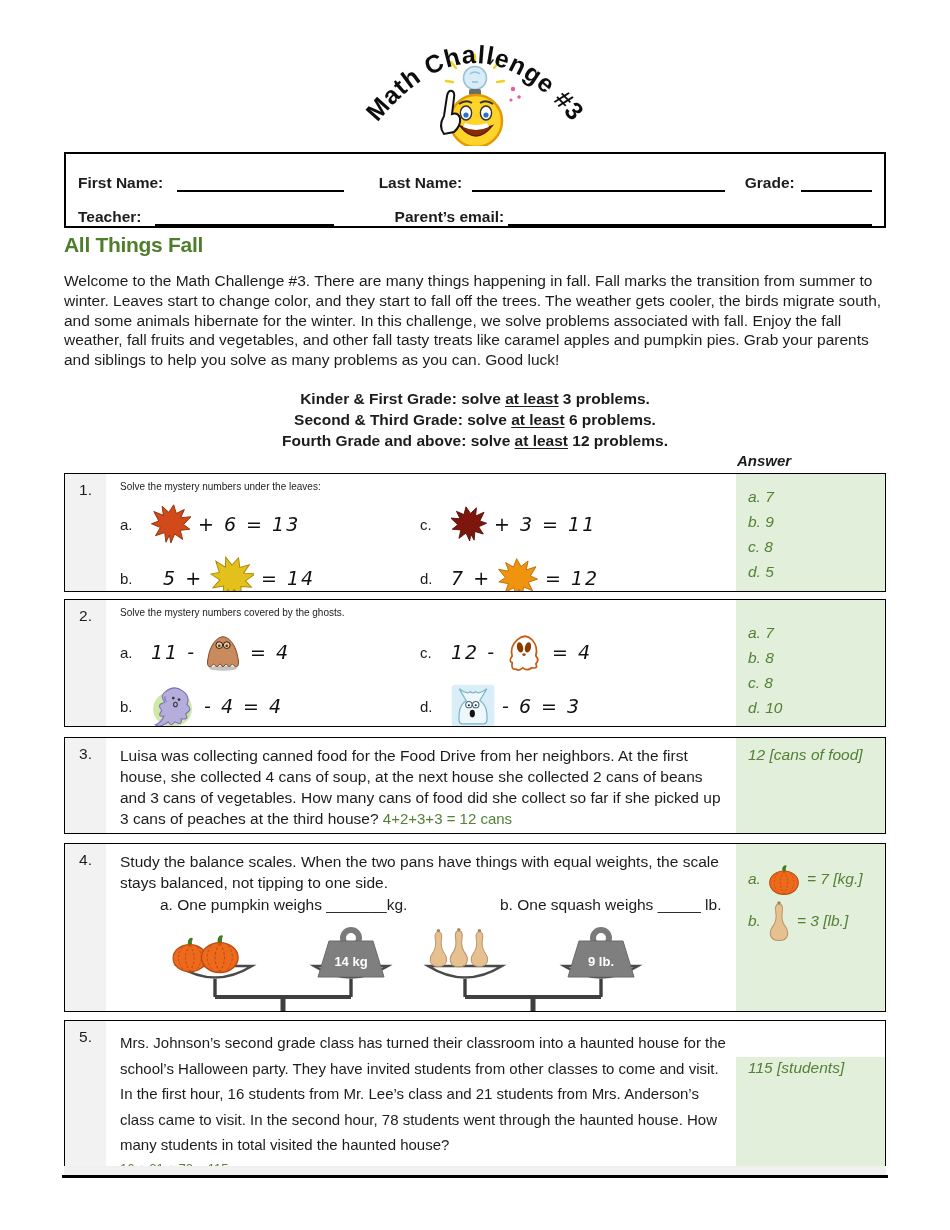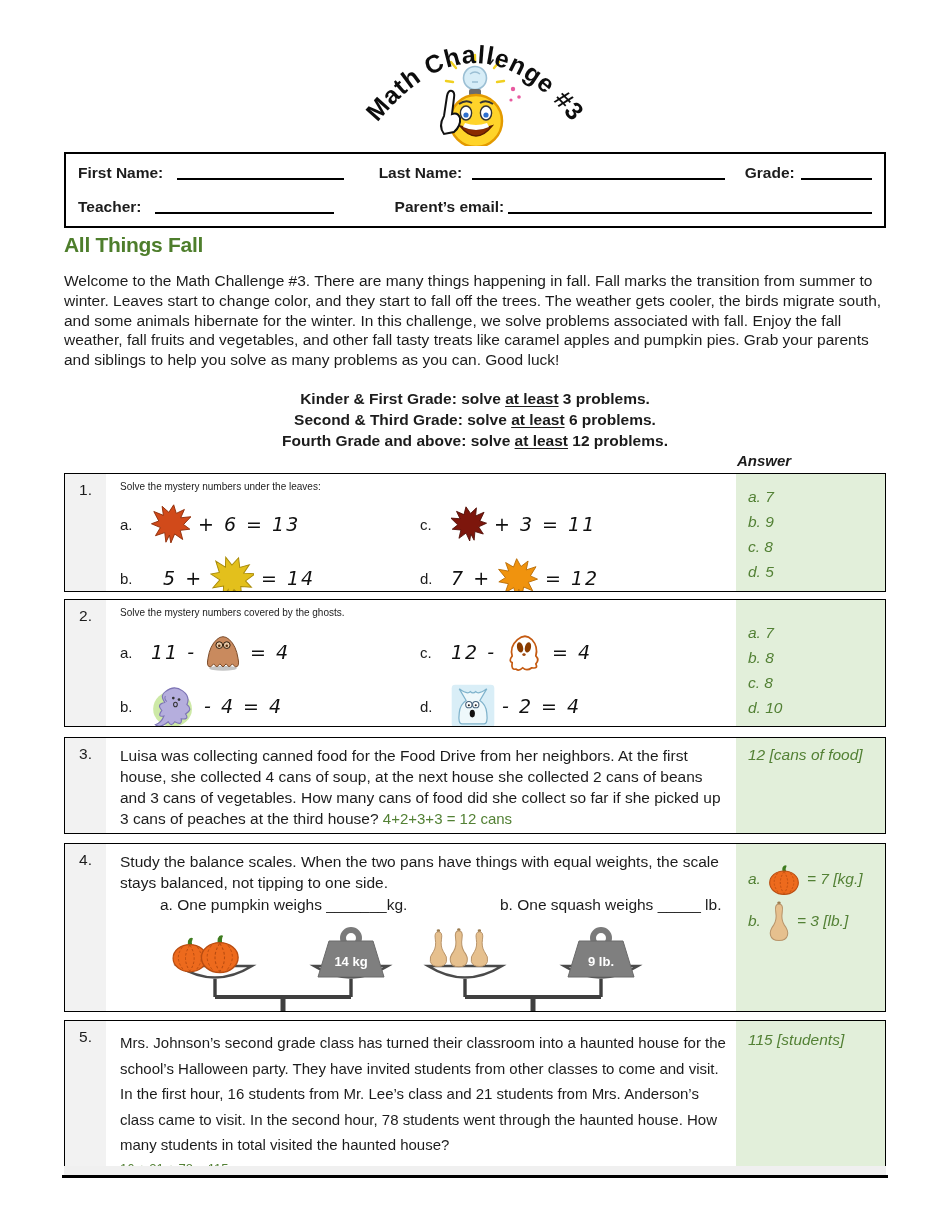--- a/index.html
+++ b/index.html
@@ -13,21 +13,21 @@
     overflow: hidden;
   }
   
   .logo { position:absolute; left:348px; top:34px; width:254px; height:112px; }
   
   .formbox {
     position:absolute; left:64px; top:152px; width:822px; height:76px;
     border:2px solid #000; background:#fff;
     padding:10px 12px 0 12px;
   }
-  .formrow { display:flex; align-items:flex-start; height:28px; margin-bottom:6px; white-space:nowrap; }
+  .formrow { display:flex; align-items:flex-end; height:28px; margin-bottom:6px; white-space:nowrap; }
   .flabel { font-weight:bold; font-size:15.5px; }
   .fline { display:inline-block; border-bottom:2px solid #000; height:16px; }
   
   .heading { position:absolute; left:64px; top:233px; font-size:21px; font-weight:bold; color:#4e7e2c; letter-spacing:-0.3px; }
   .intro { position:absolute; left:64px; top:271px; width:824px; font-size:15.5px; line-height:19.8px; }
   .instructions { position:absolute; left:64px; top:388px; width:822px; text-align:center; font-weight:bold; font-size:15.5px; line-height:21px; }
   .instructions u { text-underline-offset:2px; }
   .answer-label { position:absolute; left:737px; top:452px; width:148px; text-align:left; font-weight:bold; font-style:italic; font-size:15px; }
   
   .prow {
@@ -268,21 +268,21 @@
           <svg class="icon" width="46" height="46" viewBox="0 0 64 64">
               <use href="#sym-ghost-b"></use>
             </svg>
           <span class="hand">- 4 = 4</span>
         </div>
         <div class="eq">
           <span class="eqlab">d.</span>
           <svg class="icon" width="44" height="44" viewBox="0 0 64 64">
               <use href="#sym-ghost-d"></use>
             </svg>
-          <span class="hand">- 2 = 4</span>
+          <span class="hand">- 6 = 3</span>
         </div>
       </div>
     </div>
     <div class="pans" style="padding-top:20px;">
       <div class="aline">a. 7</div>
       <div class="aline">b. 8</div>
       <div class="aline">c. 8</div>
       <div class="aline">d. 10</div>
     </div>
   </div>
@@ -366,21 +366,21 @@
       </div>
     </div>
   </div>
 
   <div class="prow" style="top:1020px; height:148px;">
     <div class="pnum">5.</div>
     <div class="pbody" style="padding-top:9px;">
       <div class="p5text">Mrs. Johnson’s second grade class has turned their classroom into a haunted house for the school’s Halloween party.  They have invited students from other classes to come and visit.  In the first hour, 16 students from Mr. Lee’s class and 21 students from Mrs. Anderson’s class came to visit.  In the second hour, 78 students went through the haunted house. How many students in total visited the haunted house?</div>
       <div class="p5work">16 + 21 + 78 = 115</div>
     </div>
-    <div class="pans" style="padding-top:10px;">
+    <div class="pans" style="padding-top:2px;margin-top:36px;">
       <div>115 [students]</div>
     </div>
   </div>
 
   <div class="graystrip"></div>
   <div class="blackline"></div>
 
 </div>
 
 </body></html>

